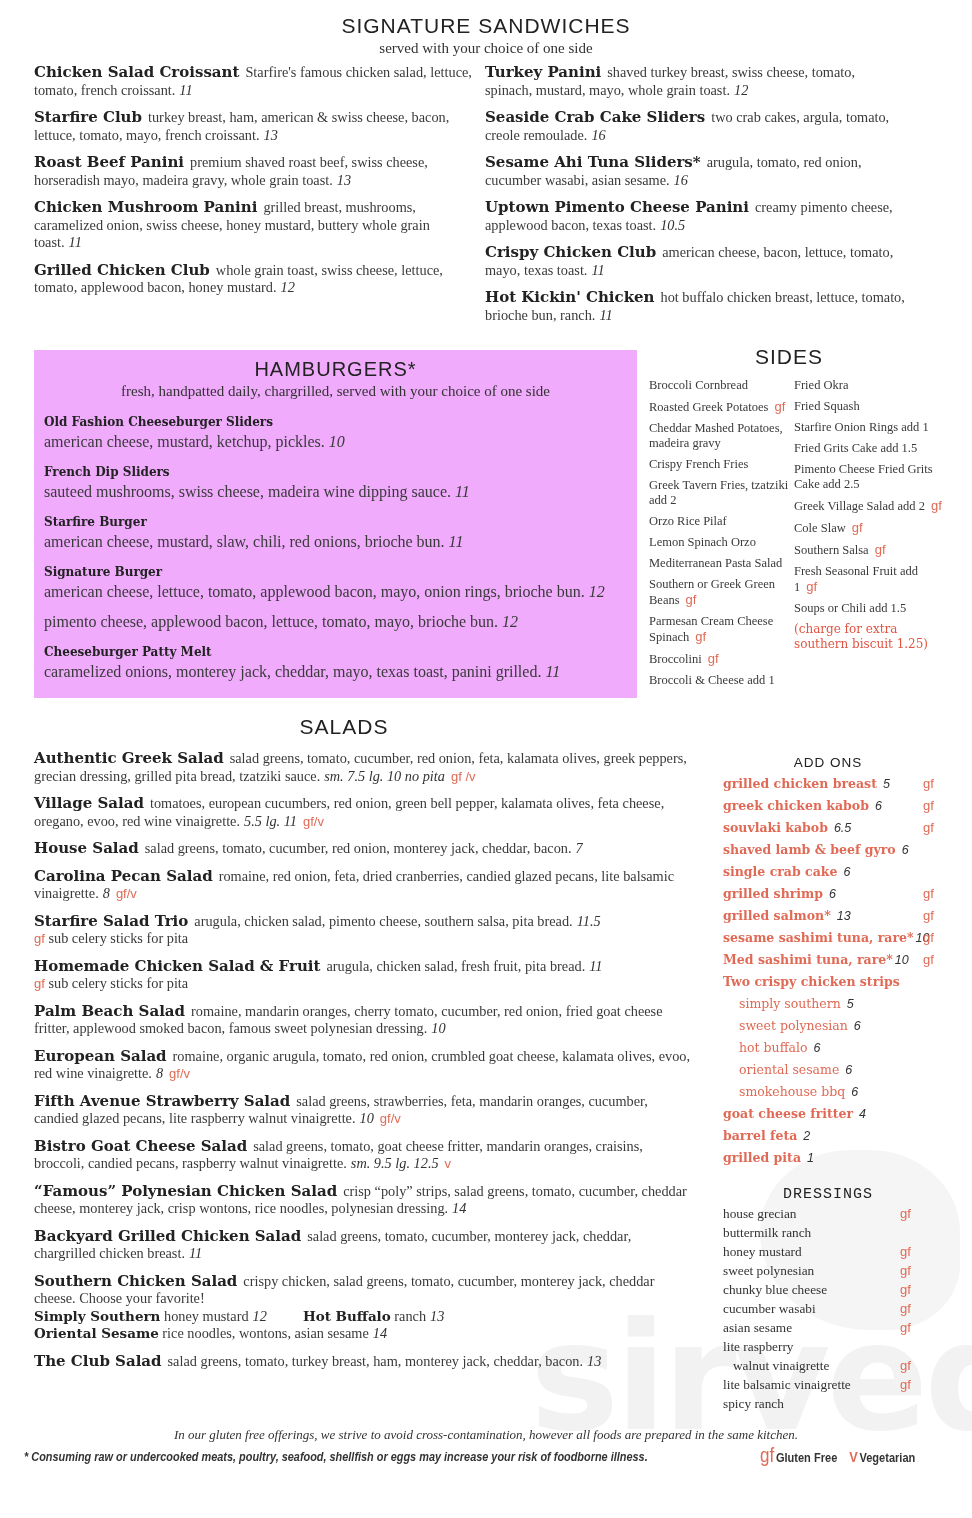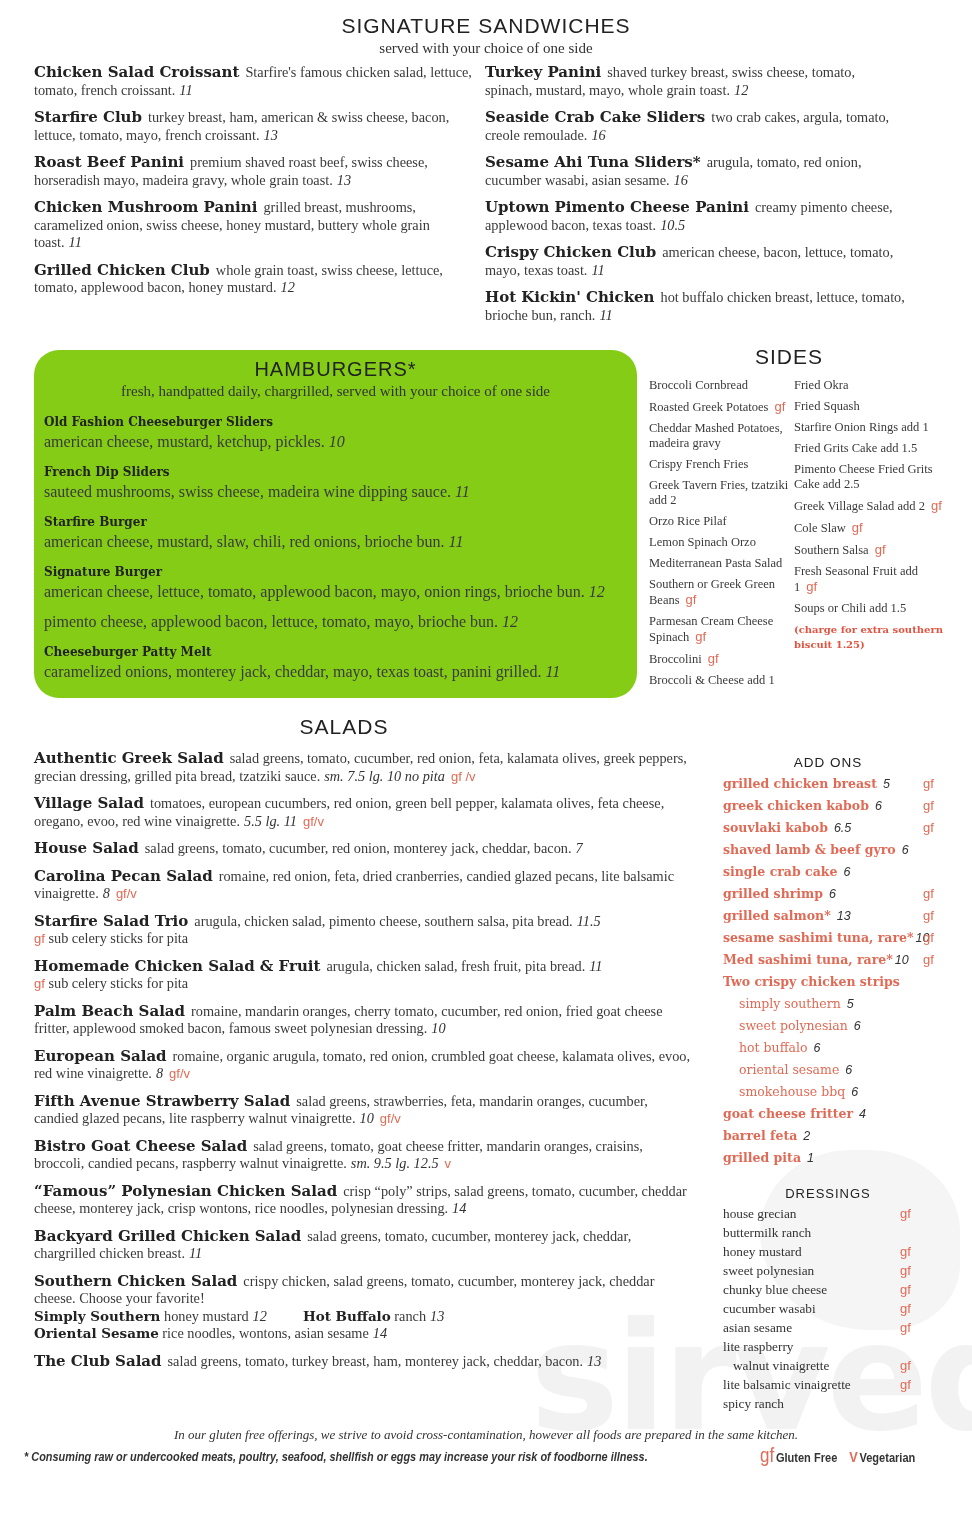--- a/index.html
+++ b/index.html
@@ -35,22 +35,21 @@
     font-family: "DejaVu Serif", serif;
     font-weight: bold;
     font-size: 15px;
     color: #222;
     margin-right: 6px;
   }
   .price { font-style: italic; color: #333; margin-left: 4px; }
   .tag { color: #e06a55; font-family: "Liberation Sans", sans-serif; font-size: 13px; margin-left: 6px; }
   .sig-col { width: 440px; }
   .burger-box {
-    background: #84cc16;
-    border-radius: 25px;
+    background: #f0abfc;
   }
   .burger-item { margin-bottom: 11px; }
   .burger-item .name {
     display: block;
     font-family: "DejaVu Serif", serif;
     font-weight: bold;
     font-size: 12px;
     color: #222;
     line-height: 20px;
   }
@@ -60,21 +59,21 @@
     color: #3a3a3a;
     line-height: 17px;
   }
   .sides-col {
     font-family: "Liberation Serif", serif;
     font-size: 12.5px;
     line-height: 15px;
     color: #3a3a3a;
   }
   .side-item { margin-bottom: 6px; }
-  .side-item.red { color: #e05542; font-weight: bold; font-family: "DejaVu Serif", serif; font-size: 10px; }
+  .side-item.red { color: #e05542; font-weight: normal; font-family: "DejaVu Serif", serif; font-size: 12px; }
   .addons-list { font-family: "DejaVu Serif", serif; font-size: 12.5px; }
   .addon {
     position: relative;
     height: 22px;
     line-height: 22px;
     color: #e06a55;
     font-weight: bold;
   }
   .addon.sub { padding-left: 16px; font-weight: normal; }
   .addon .p { color: #333; font-style: italic; font-weight: normal; margin-left: 6px; font-family: "Liberation Sans", sans-serif; }
@@ -235,21 +234,21 @@
   <div class="addon sub"><span>simply southern</span><span class="p">5</span></div>
   <div class="addon sub"><span>sweet polynesian</span><span class="p">6</span></div>
   <div class="addon sub"><span>hot buffalo</span><span class="p">6</span></div>
   <div class="addon sub"><span>oriental sesame</span><span class="p">6</span></div>
   <div class="addon sub"><span>smokehouse bbq</span><span class="p">6</span></div>
   <div class="addon"><span>goat cheese fritter</span><span class="p">4</span></div>
   <div class="addon"><span>barrel feta</span><span class="p">2</span></div>
   <div class="addon"><span>grilled pita</span><span class="p">1</span></div>
 </div>
 
-<div class="abs section-title" style="left:723px; width:210px; top:1186px; font-size:13px;">DRESSINGS</div>
+<div class="abs section-title" style="left:723px; width:210px; top:1186px; font-size:15px;font-family:Liberation Mono, monospace;">DRESSINGS</div>
 <div class="abs" style="left:723px; top:1204px; width:200px;">
   <div class="dressing"><span>house grecian</span><span class="gf">gf</span></div>
   <div class="dressing"><span>buttermilk ranch</span></div>
   <div class="dressing"><span>honey mustard</span><span class="gf">gf</span></div>
   <div class="dressing"><span>sweet polynesian</span><span class="gf">gf</span></div>
   <div class="dressing"><span>chunky blue cheese</span><span class="gf">gf</span></div>
   <div class="dressing"><span>cucumber wasabi</span><span class="gf">gf</span></div>
   <div class="dressing"><span>asian sesame</span><span class="gf">gf</span></div>
   <div class="dressing indent"><span>lite raspberry</span><span class="cont">walnut vinaigrette</span><span class="gf">gf</span></div>
   <div class="dressing"><span>lite balsamic vinaigrette</span><span class="gf">gf</span></div>

